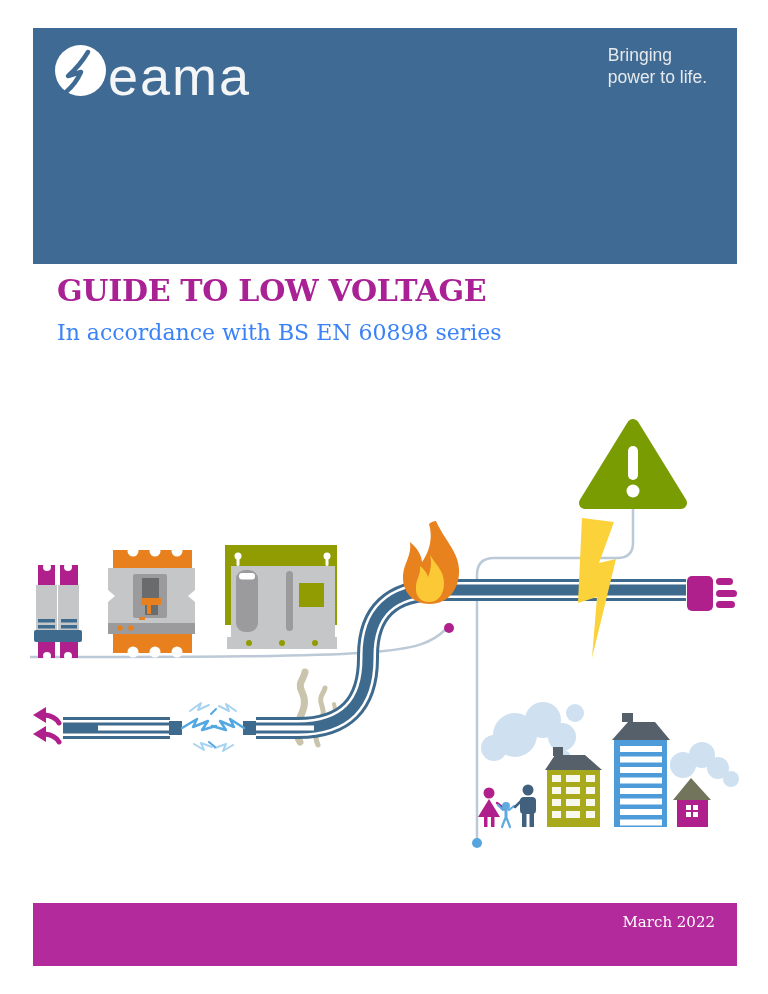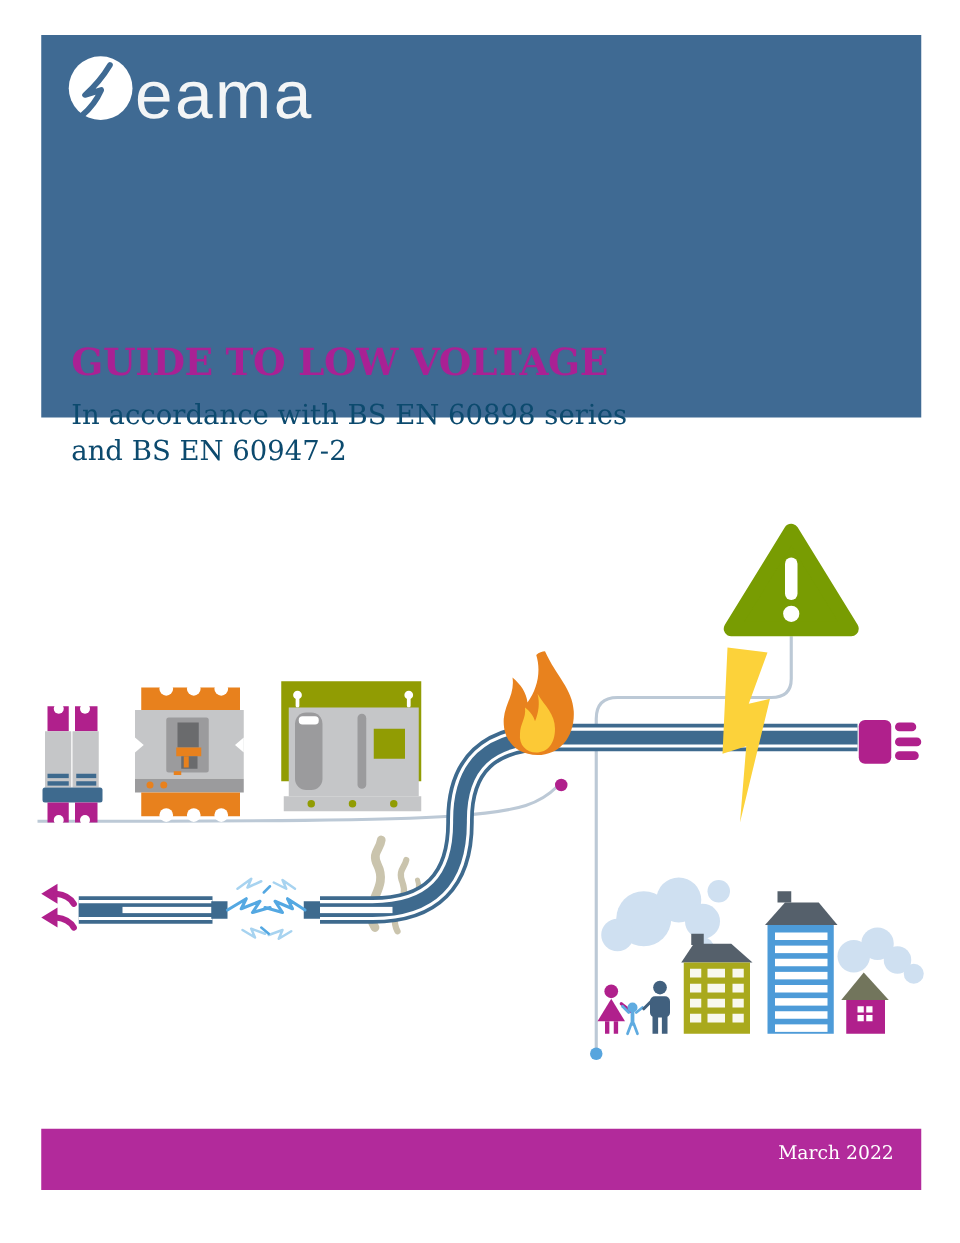--- a/index.html
+++ b/index.html
@@ -1,56 +1,59 @@
 <!DOCTYPE html>
 <html><head>
 <meta charset="utf-8">
 <style>
   html,body{margin:0;padding:0;background:#ffffff;}
   .page{position:relative;width:768px;height:994px;background:#ffffff;overflow:hidden;
         font-family:"Liberation Sans",sans-serif;}
   
-  .header{position:absolute;left:33px;top:28px;width:704px;height:306px;background:#3f6a93;}
+  .header{position:absolute;left:33px;top:28px;width:704px;height:236px;background:#3f6a93;}
   .logo{position:absolute;left:22px;top:17px;display:flex;align-items:flex-start;}
   .logo-circle{width:51px;height:51px;border-radius:50%;background:#ffffff;flex:0 0 auto;}
   .logo-text{color:#f3f5f6;font-size:54px;font-weight:400;letter-spacing:2px;line-height:51px;
              margin-left:2px;margin-top:6px;}
   .tagline{position:absolute;right:30px;top:17px;color:#e7eaed;font-size:17.5px;line-height:1.25;
            text-align:left;font-weight:400;}
   
   .title-block{position:absolute;left:57px;top:272px;font-family:"DejaVu Serif",serif;}
   .title-line{font-size:30px;line-height:37px;font-weight:700;color:#a92194;letter-spacing:-0.3px;}
-  .subtitle{margin-top:9px;font-size:22px;line-height:29px;color:#0c4a6e;font-weight:500;}
+  .subtitle{margin-top:9px;font-size:22px;line-height:29px;color:#3b82f6;font-weight:500;}
   
-  .footer{position:absolute;left:33px;top:903px;width:704px;height:49px;background:#b22a9b;}
+  .footer{position:absolute;left:33px;top:903px;width:704px;height:63px;background:#b22a9b;}
   .footer-date{position:absolute;right:22px;top:10px;color:#ffffff;font-size:15px;
                font-family:"DejaVu Serif",serif;font-weight:500;}
   .illustration{position:absolute;left:0;top:0;width:768px;height:994px;}
 </style>
 </head>
 <body>
 
 <div class="page">
 
   <div class="header">
     <div class="logo">
       <div class="logo-circle">
         <svg width="51" height="51" viewBox="0 0 51 51">
           <path d="M 33 7 C 27 17 21 24 13 31 L 26 27 C 22 36 17 42 11 47" fill="none" stroke="#3f6a93" stroke-width="4.5" stroke-linecap="round" stroke-linejoin="round"></path>
         </svg>
       </div>
       <div class="logo-text">eama</div>
     </div>
+    <div class="tagline">
+      <div>Bringing</div>
+      <div>power to life.</div>
+    </div>
   </div>
 
   <div class="title-block">
     <div class="title-line">GUIDE TO LOW VOLTAGE</div>
     <div class="subtitle">
       <div>In accordance with BS EN 60898 series</div>
-      <div>and BS EN 60947-2</div>
     </div>
   </div>
 
   <svg class="illustration" viewBox="0 0 768 994">
 
     <path d="M 30 657 C 390 657 420 655 446 629" fill="none" stroke="#bcc9d6" stroke-width="2.5"></path>
 
     <path d="M 633 509 L 633 543 Q 633 558 617 558 L 494 558 Q 477 558 477 575 L 477 839" fill="none" stroke="#bcc9d6" stroke-width="2.5"></path>
 
     <g fill="#cfe0f1">

